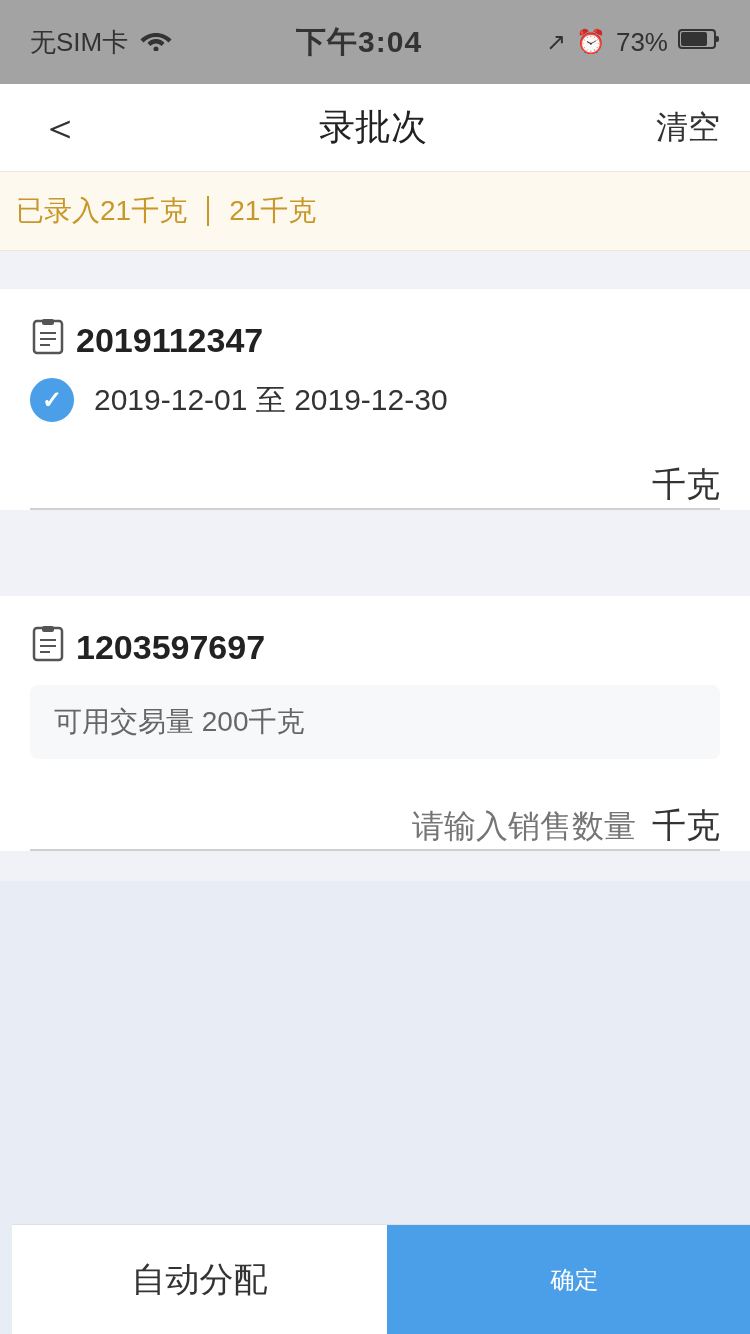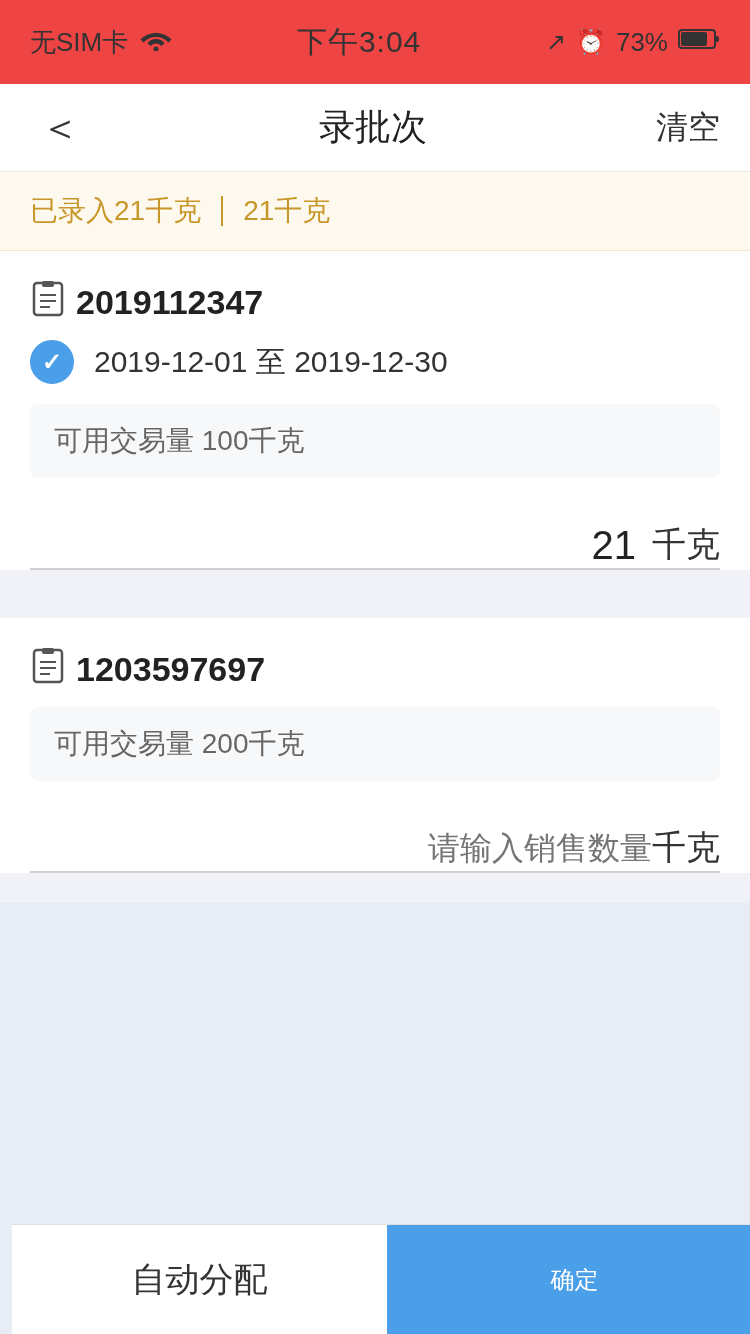--- a/index.html
+++ b/index.html
@@ -11,37 +11,37 @@
       background: #f0f2f7;
       font-size: 28px;
       color: #333;
       overflow-x: hidden;
     }
 
     
     .status-bar {
       width: 750px;
       height: 84px;
-      background: #ef4444;
+      background: #a3a3a3;
       display: flex;
       align-items: center;
       justify-content: space-between;
       padding: 0 30px;
       font-size: 28px;
       font-weight: 500;
     }
     .status-left {
       display: flex;
       align-items: center;
       gap: 12px;
       font-size: 26px;
     }
     .status-center {
       font-size: 30px;
-      font-weight: 400;
+      font-weight: 700;
       letter-spacing: 1px;
     }
     .status-right {
       display: flex;
       align-items: center;
       gap: 10px;
       font-size: 26px;
     }
 
     
@@ -68,41 +68,42 @@
     }
     .nav-clear {
       font-size: 32px;
       color: #333;
       cursor: pointer;
     }
 
     
     .info-banner {
       background: #fef9ee;
-      padding: 20px 30px;
+      padding: 20px 16px;
       display: flex;
       align-items: center;
       gap: 20px;
       border-bottom: 1px solid #f0e8cc;
       text-align: center;
     }
     .info-text {
       font-size: 28px;
       color: #c8972a;
     }
     .info-divider {
       width: 2px;
       height: 30px;
       background: #c8972a;
     }
 
     
     .card {
       background: #fff;
       margin-bottom: 0;
+      margin-top: 38px;
     }
     .card-inner {
       padding: 30px 30px 0 30px;
     }
     .batch-id-row {
       display: flex;
       align-items: center;
       gap: 10px;
       margin-bottom: 16px;
     }
@@ -182,20 +183,21 @@
       background: #d0d0d0;
       margin: 0 30px 30px 30px;
     }
 
     
     .placeholder-row {
       display: flex;
       align-items: center;
       justify-content: flex-end;
       padding: 20px 30px 0 30px;
+      gap: 16px;
     }
     .placeholder-input {
       border: none;
       outline: none;
       font-size: 32px;
       color: #bbb;
       text-align: right;
       width: 260px;
       background: transparent;
     }
@@ -307,24 +309,22 @@
         </svg>
       </span>
       <span class="batch-id">2019112347</span>
     </div>
     <div class="batch-date-row">
       <div class="radio-circle selected">
         <span class="radio-check">✓</span>
       </div>
       <span class="batch-date">2019-12-01 至 2019-12-30</span>
     </div>
-    <div class="avail-qty-row">可用交易量 100千克</div>
   </div>
   <div class="amount-row">
-    <input class="amount-input" type="text" value="21" readonly="" style="">
     <span class="amount-unit">千克</span>
   </div>
   <div class="amount-underline"></div>
 </div>
 
 <div class="section-gap"></div>
 
 <div class="card">
   <div class="card-inner">
     <div class="batch-id-row">

